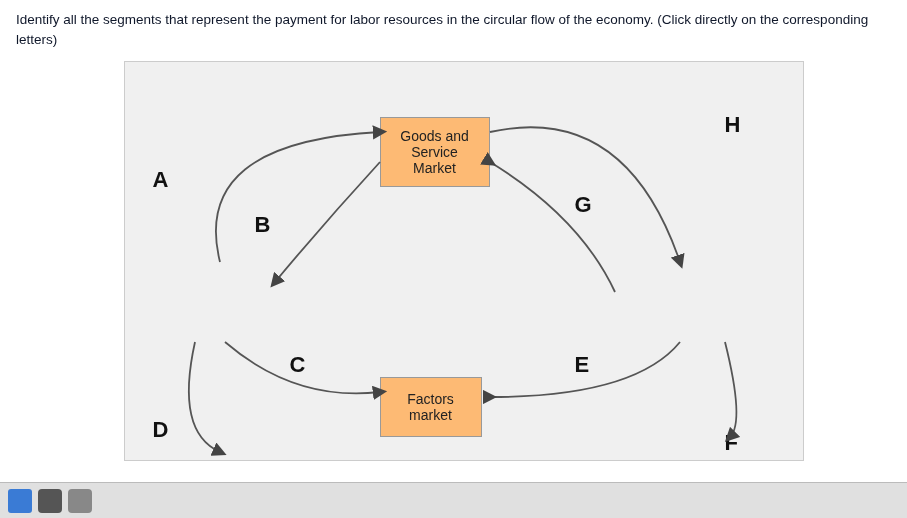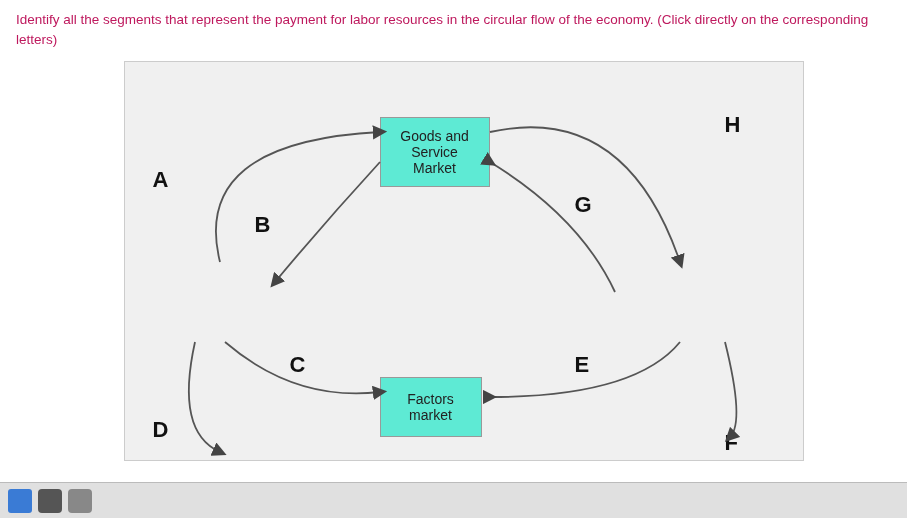--- a/index.html
+++ b/index.html
@@ -11,39 +11,39 @@
       font-size: 14px;
       color: #222;
       overflow: hidden;
       position: relative;
     }
 
     .question-text {
       padding: 10px 16px 6px 16px;
       font-size: 13.5px;
       line-height: 1.5;
-      color: #be185d;
+      color: #0f172a;
     }
 
     .diagram-container {
       position: relative;
       margin: 0 auto;
       width: 680px;
       height: 400px;
       background: #f0f0f0;
       border: 1px solid #ccc;
       left: 10px;
       top: 4px;
     }
 
     
     .box {
       position: absolute;
       border: 1.5px solid #999;
-      background: #5eead4;
+      background: #fdba74;
       display: flex;
       align-items: center;
       justify-content: center;
       text-align: center;
       font-size: 14px;
       font-weight: 500;
     }
 
     .goods-market {
       width: 110px;

